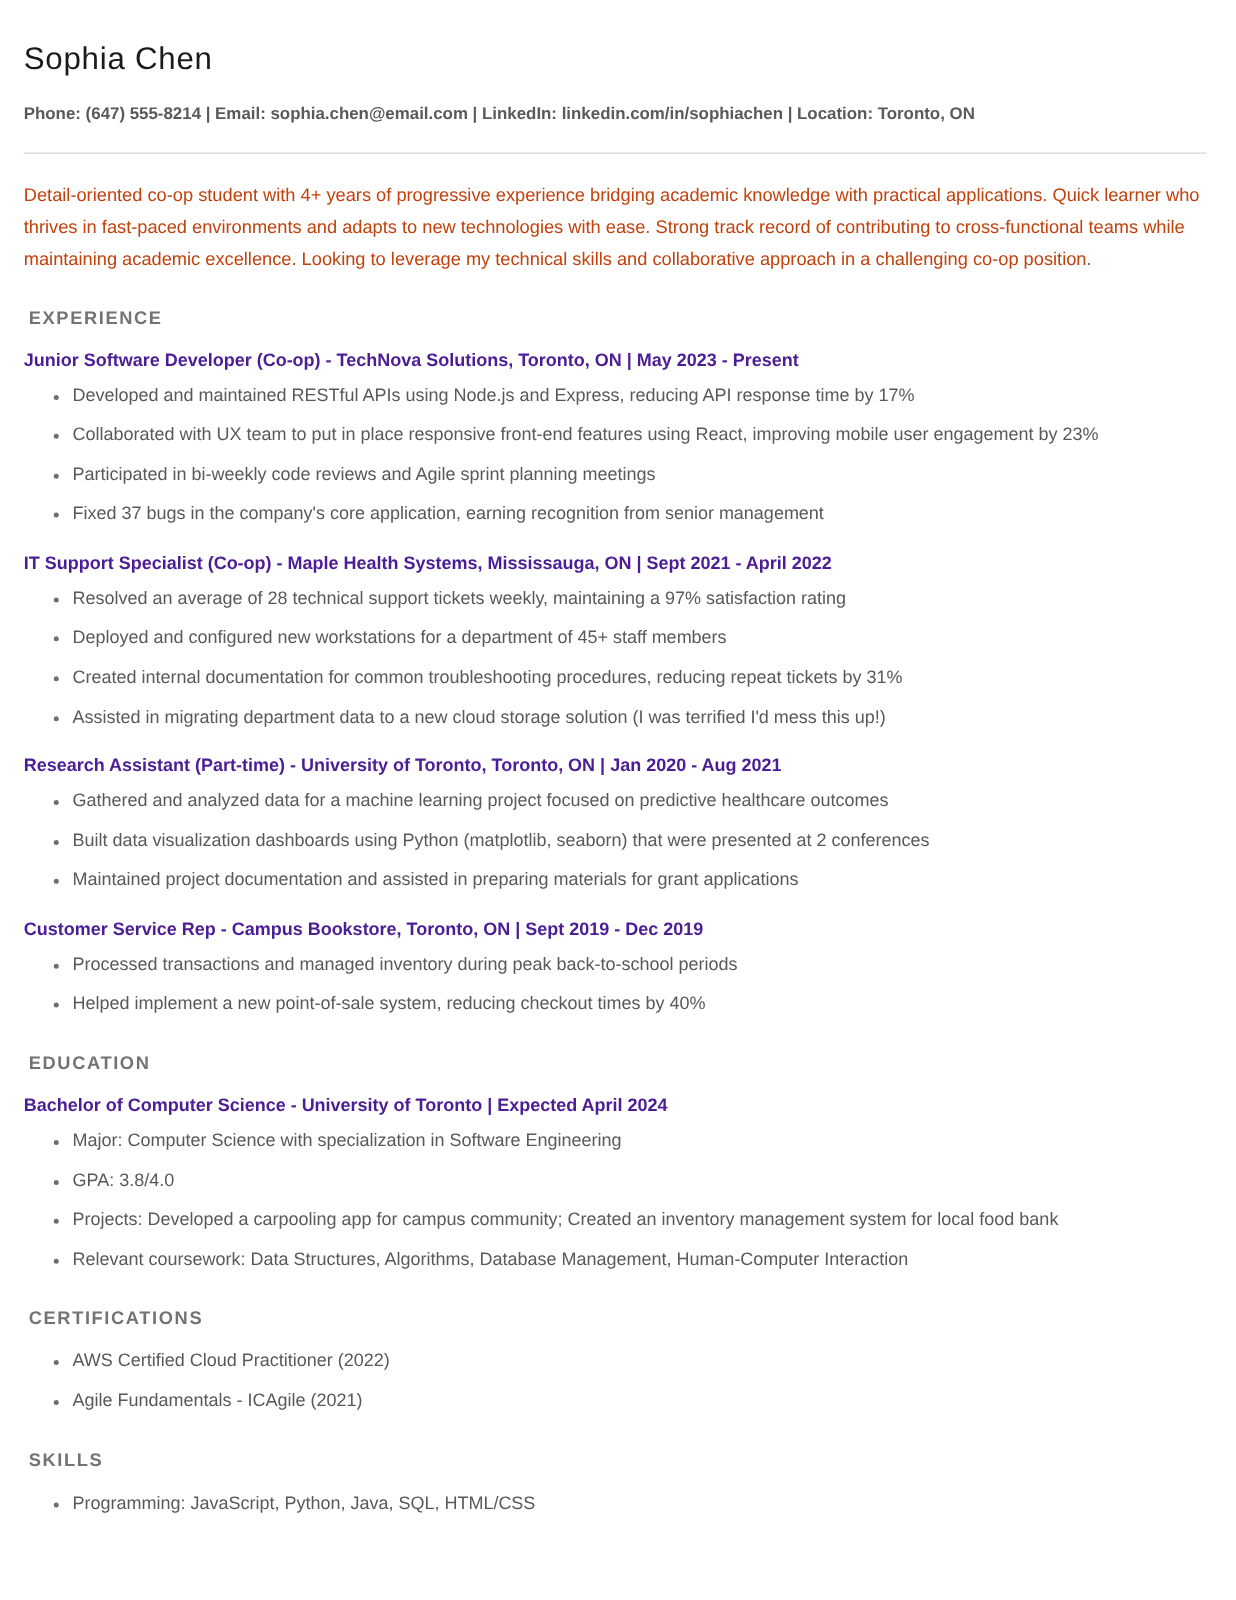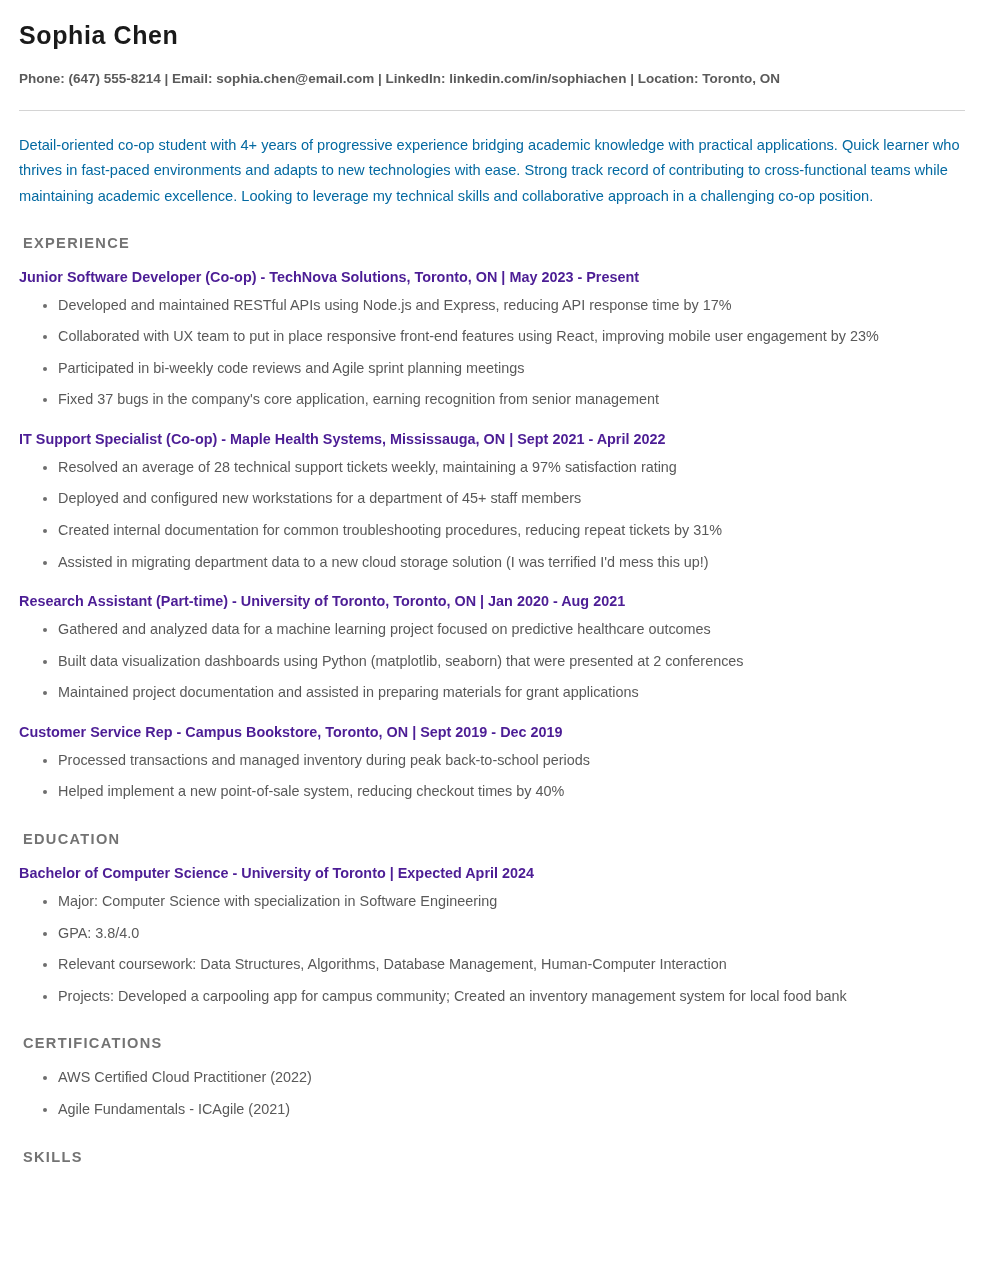--- a/index.html
+++ b/index.html
@@ -14,42 +14,42 @@
     font-family: "Liberation Sans", sans-serif;
     -webkit-font-smoothing: antialiased;
   }
   .page {
     padding: 22px 24px 0 19px;
     box-sizing: border-box;
     width: 989px;
   }
   .name {
     font-size: 25px;
-    font-weight: bold;
+    font-weight: normal;
     color: #1a1a1a;
     letter-spacing: 0.6px;
-    margin: 0 0 20px 0;
+    margin: 12px 0 20px 0;
     line-height: 1.1;
   }
   .contact {
     font-size: 13.5px;
     color: #5a5a5a;
     margin: 0 0 22px 0;
     line-height: 1.4;
     font-weight: bold;
   }
   .divider {
     border: 0;
     border-top: 1px solid #d4d4d4;
     margin: 0 0 22px 0;
     width: 946px;
   }
   .summary {
     font-size: 14.6px;
-    color: #0369a1;
+    color: #c2410c;
     line-height: 1.72;
     margin: 0 0 26px 0;
     width: 946px;
   }
   .section-heading {
     font-size: 14.6px;
     font-weight: bold;
     color: #737373;
     letter-spacing: 1.3px;
     margin: 0 0 16px 4px;
@@ -157,31 +157,34 @@
   </div>
 
   <div class="section">
     <div class="section-heading spaced">EDUCATION</div>
 
     <div class="entry">
       <div class="entry-title">Bachelor of Computer Science - University of Toronto | Expected April 2024</div>
       <ul class="bullets">
         <li>Major: Computer Science with specialization in Software Engineering</li>
         <li>GPA: 3.8/4.0</li>
+        <li>Projects: Developed a carpooling app for campus community; Created an inventory management system for local food bank</li>
         <li>Relevant coursework: Data Structures, Algorithms, Database Management, Human-Computer Interaction</li>
-        <li>Projects: Developed a carpooling app for campus community; Created an inventory management system for local food bank</li>
       </ul>
     </div>
   </div>
 
   <div class="section">
     <div class="section-heading spaced">CERTIFICATIONS</div>
     <ul class="bullets">
       <li>AWS Certified Cloud Practitioner (2022)</li>
       <li>Agile Fundamentals - ICAgile (2021)</li>
     </ul>
   </div>
 
   <div class="section">
     <div class="section-heading spaced">SKILLS</div>
+    <ul class="bullets">
+      <li>Programming: JavaScript, Python, Java, SQL, HTML/CSS</li>
+    </ul>
   </div>
 
 </div>
 
 </body></html>

